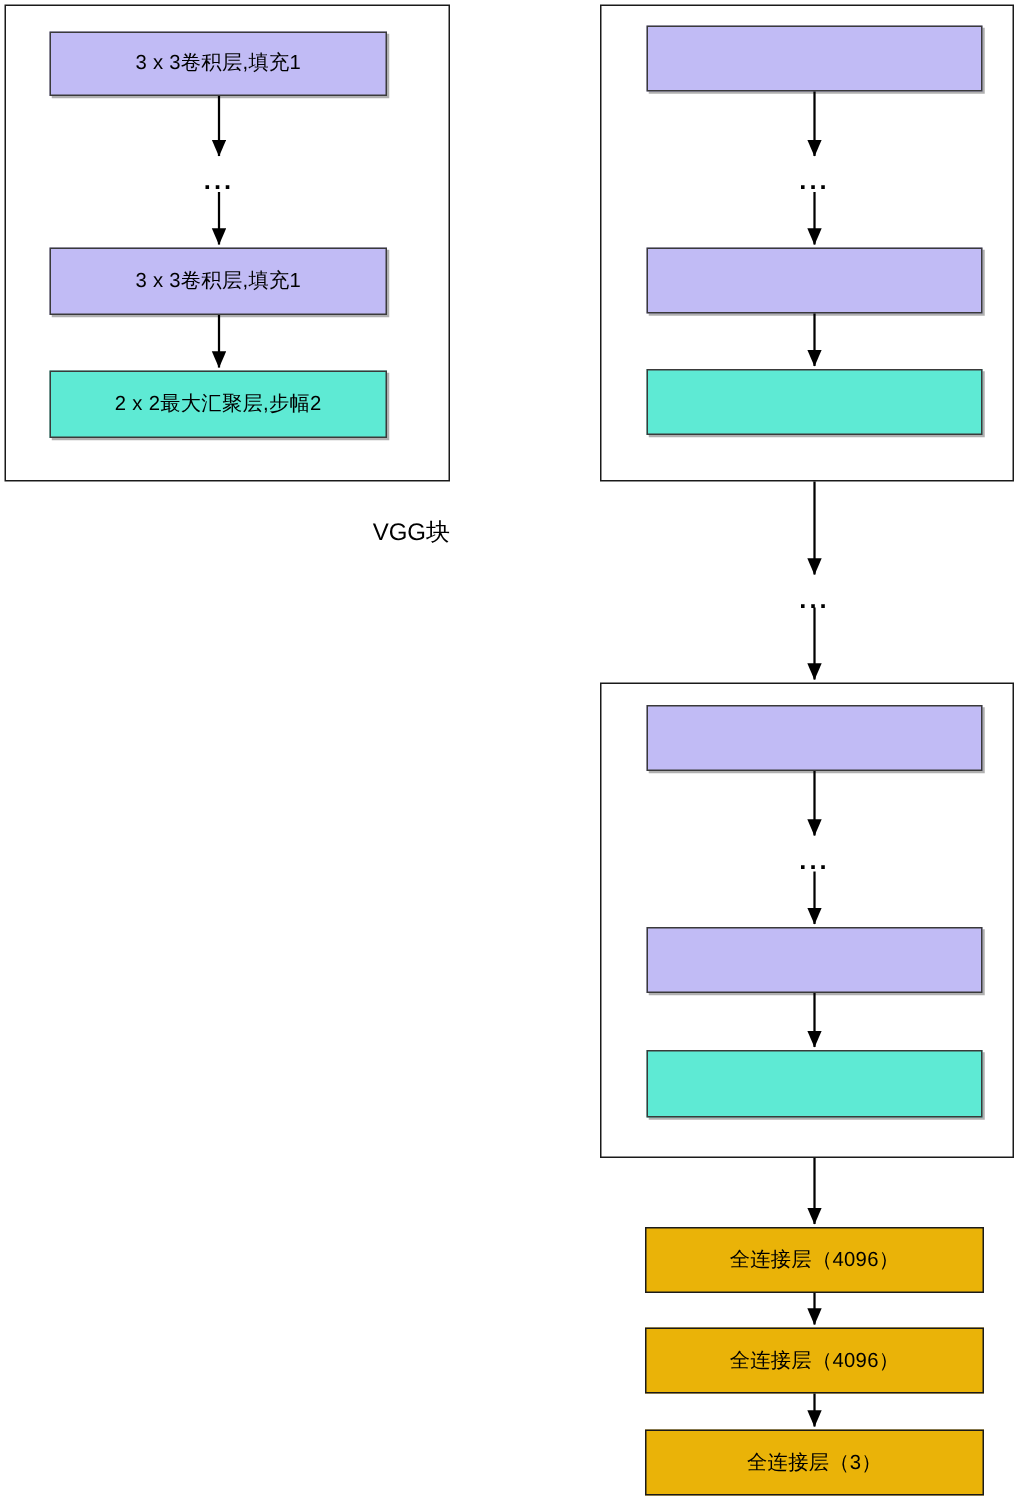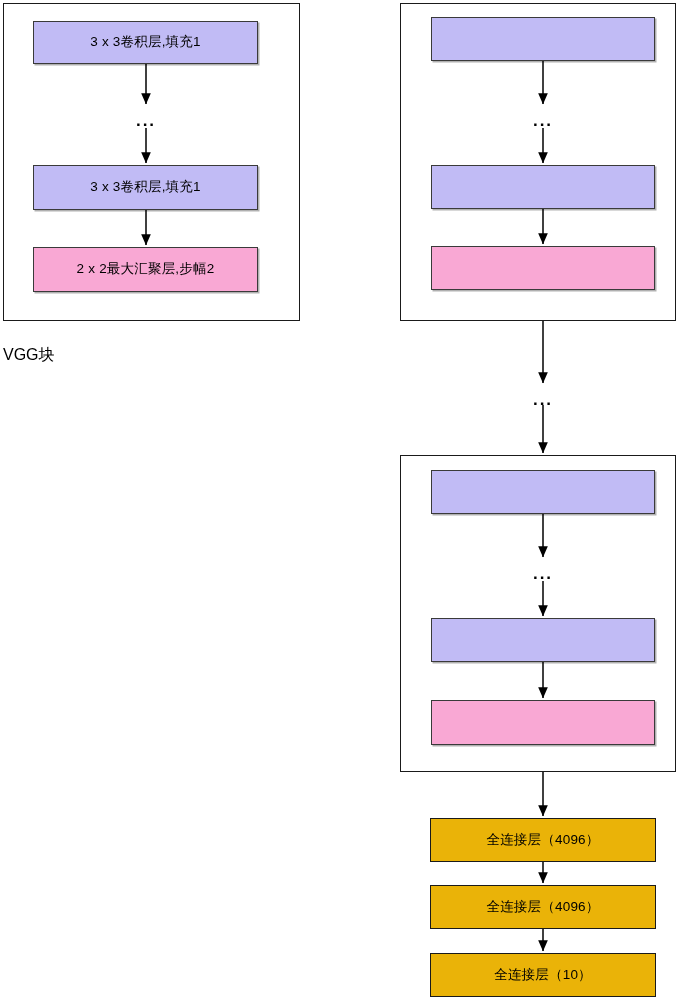--- a/index.html
+++ b/index.html
@@ -35,28 +35,28 @@
     justify-content: center;
     text-align: center;
     font-size: 13.5px;
     color: #000000;
     letter-spacing: 0.2px;
     line-height: 1.1;
     white-space: nowrap;
     box-shadow: 1.5px 1.5px 0 rgba(80,80,80,0.45);
   }
   .conv { background: #c1bbf5; }
-  .pool { background: #f9a8d4; }
+  .pool { background: #5eead4; }
   .fc   { background: #eab308; border: 1.6px solid #1a1a1a; box-shadow: none; }
   .plain-label {
     position: absolute;
     font-size: 16px;
     color: #000000;
     white-space: nowrap;
-    text-align: left;
+    text-align: right;
   }
   .ellipsis {
     position: absolute;
     font-size: 17px;
     font-weight: 700;
     color: #000000;
     letter-spacing: 2px;
     line-height: 1;
     white-space: nowrap;
     text-align: center;
@@ -105,21 +105,21 @@
   <div class="ellipsis" style="left:512px; top:565px; width:62px;">...</div>
 
   <div class="layer-box conv" style="left:431px; top:618px; width:224px; height:44px;"></div>
 
   <div class="layer-box pool" style="left:431px; top:700px; width:224px; height:45px;"></div>
 
   <div class="layer-box fc" style="left:430px; top:818px; width:226px; height:44px;">全连接层（4096）</div>
 
   <div class="layer-box fc" style="left:430px; top:885px; width:226px; height:44px;">全连接层（4096）</div>
 
-  <div class="layer-box fc" style="left:430px; top:953px; width:226px; height:44px;">全连接层（10）</div>
+  <div class="layer-box fc" style="left:430px; top:953px; width:226px; height:44px;">全连接层（3）</div>
 
   <svg class="arrows" viewBox="0 0 683 1001" xmlns="http://www.w3.org/2000/svg">
     <defs>
       <marker id="ah" markerWidth="9" markerHeight="9" refX="7.2" refY="3.2" orient="auto" markerUnits="strokeWidth">
         <path d="M0,0 L7.4,3.2 L0,6.4 z" fill="#000000"></path>
       </marker>
     </defs>
     <g stroke="#000000" stroke-width="1.5" fill="none" marker-end="url(#ah)">
 
       <line x1="146" y1="64" x2="146" y2="104"></line>

